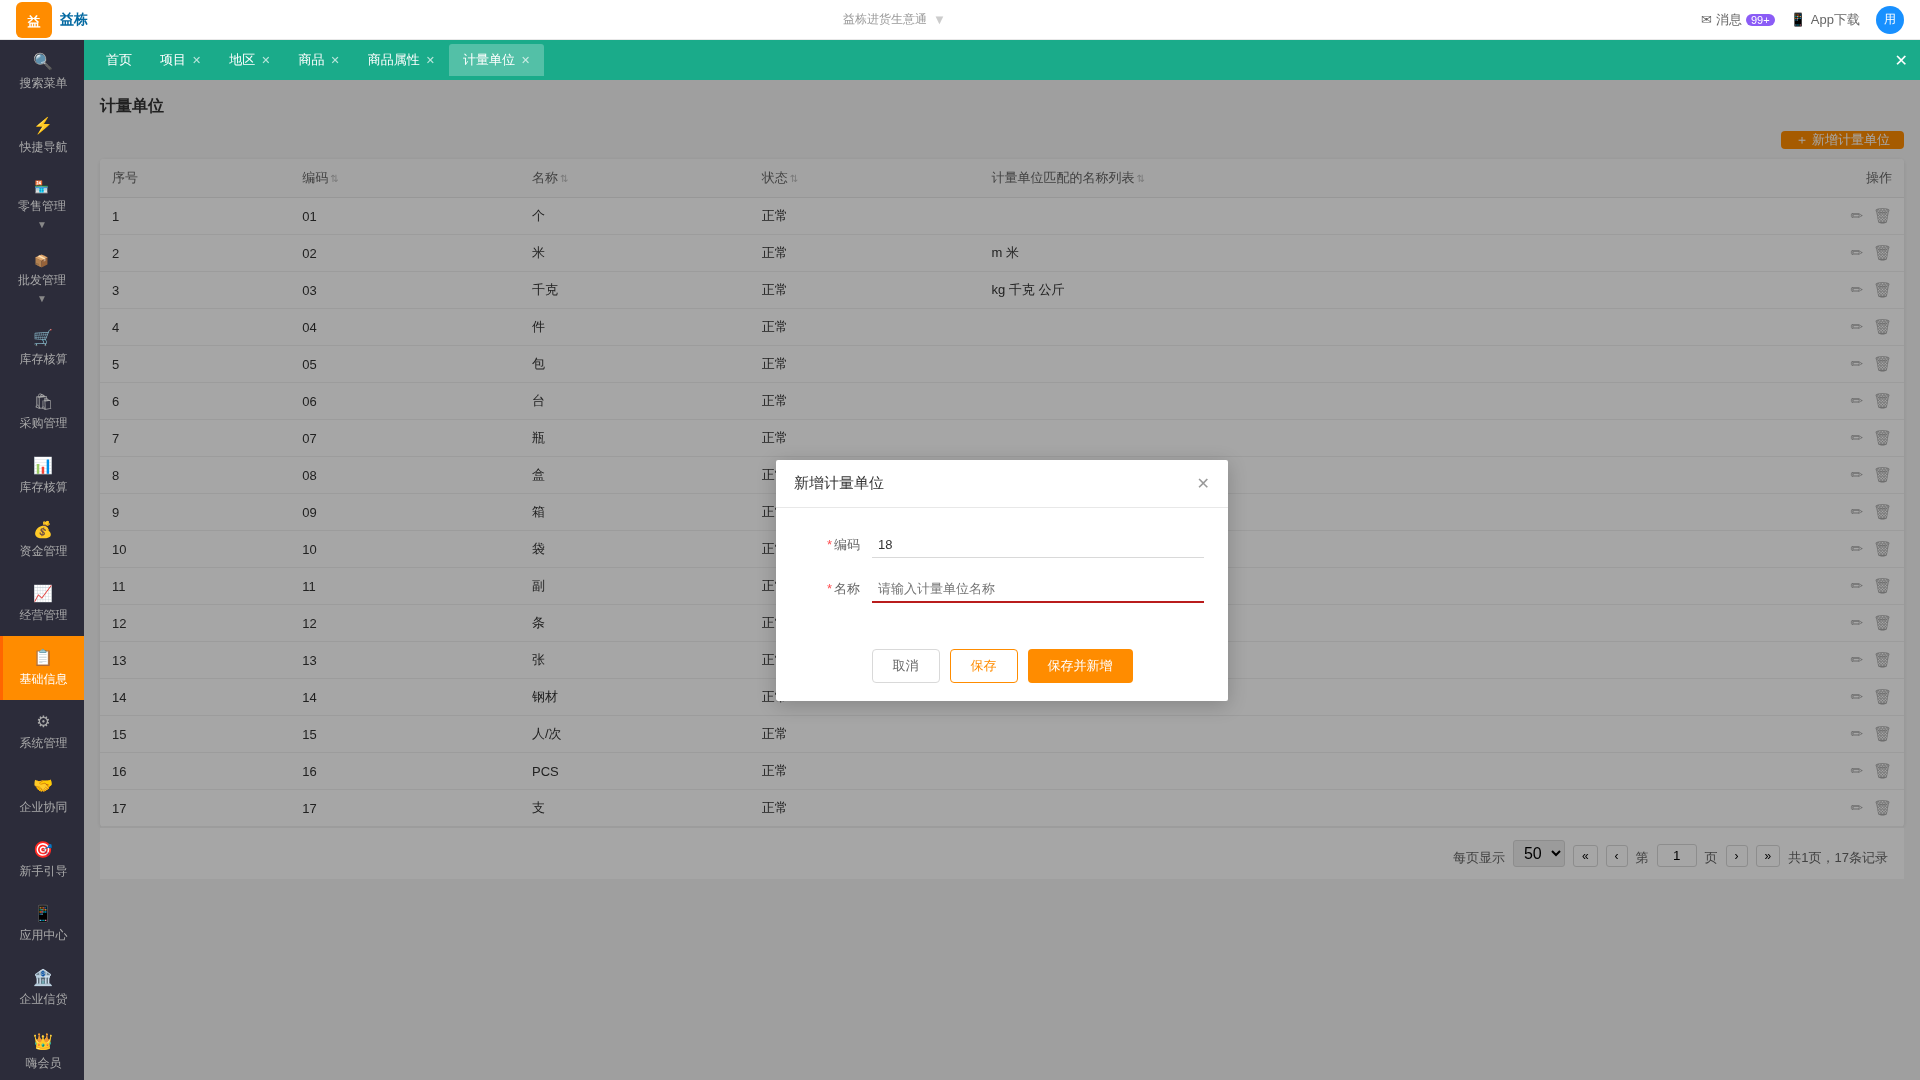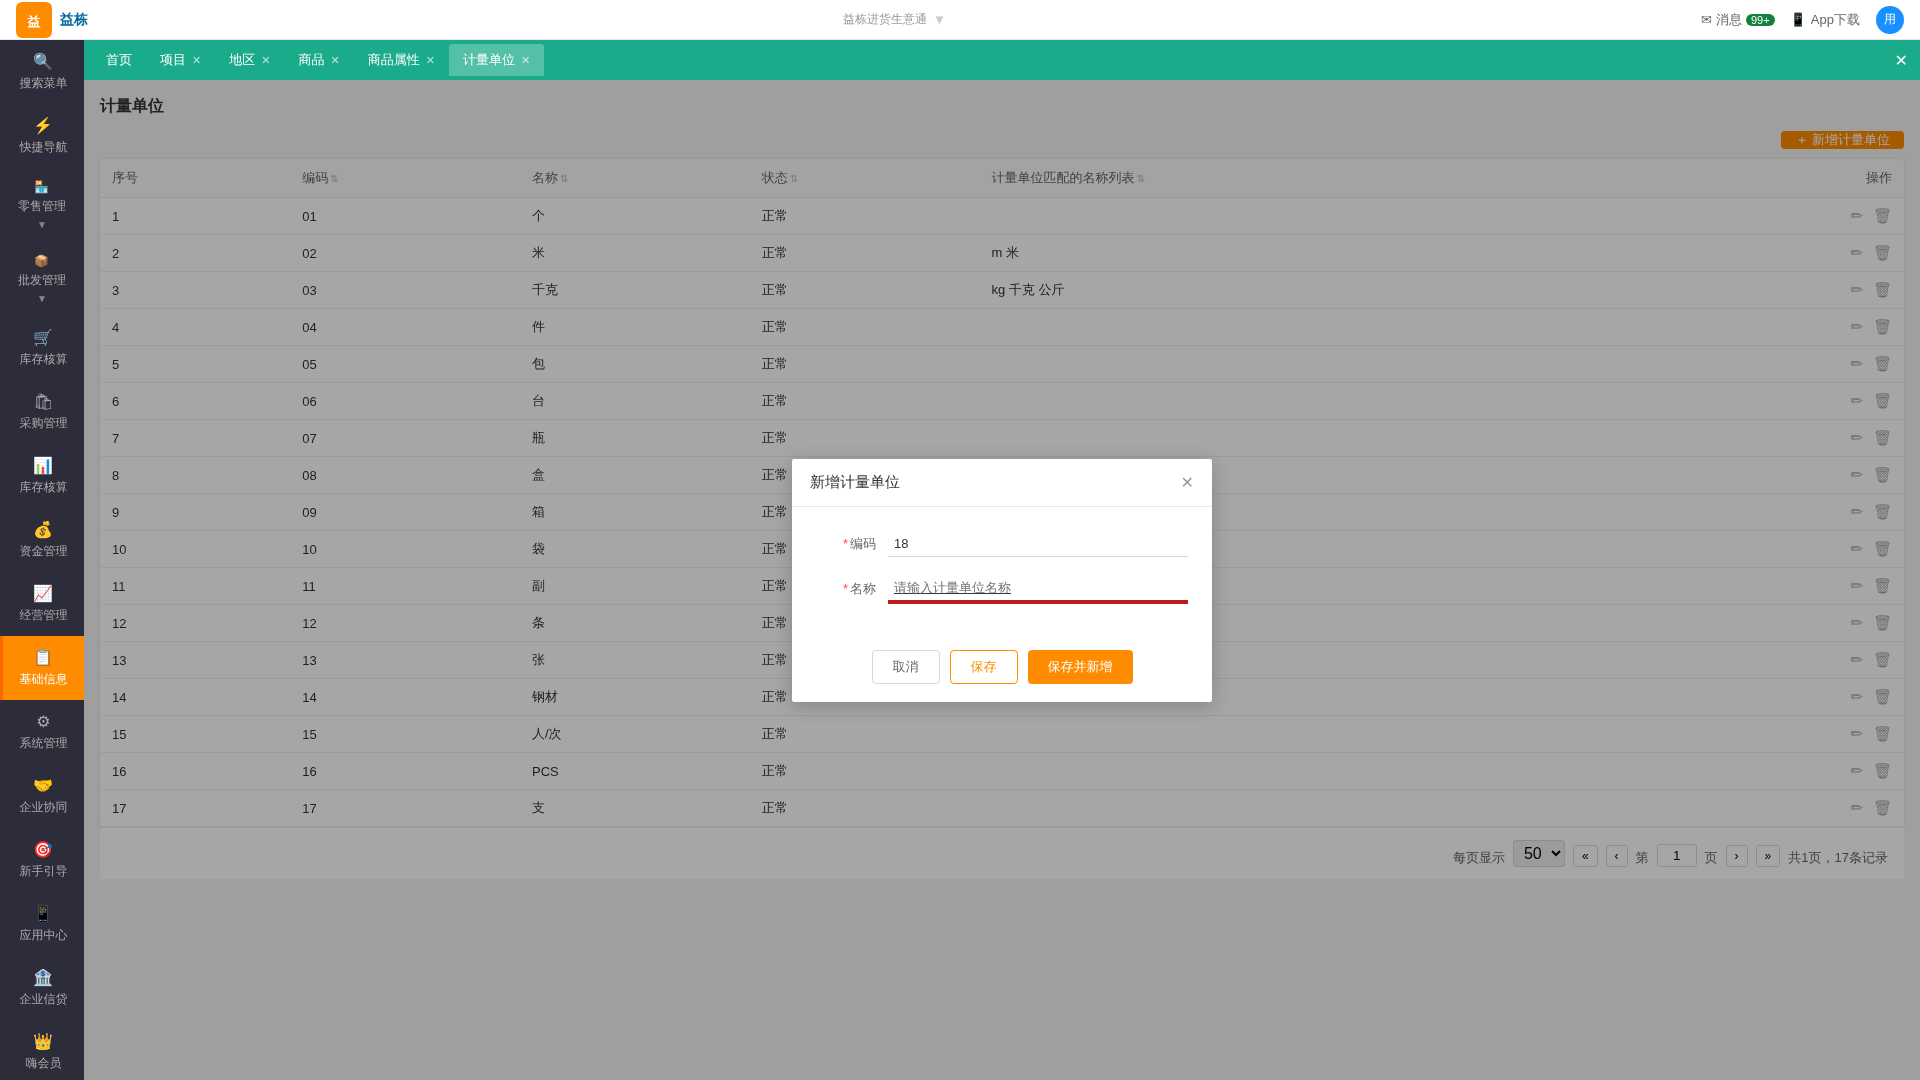--- a/index.html
+++ b/index.html
@@ -14,21 +14,21 @@
       justify-content: space-between;
       padding: 0 16px;
       border-bottom: 1px solid #e8e8e8;
       flex-shrink: 0;
     }
     .logo-area { display: flex; align-items: center; gap: 8px; }
     .logo-icon { width: 36px; height: 36px; background: #ff8c00; border-radius: 6px; display: flex; align-items: center; justify-content: center; color: white; font-weight: bold; font-size: 14px; }
     .logo-text { font-size: 14px; font-weight: bold; color: #0369a1; }
     .header-right { display: flex; align-items: center; gap: 16px; }
     .header-btn { display: flex; align-items: center; gap: 4px; font-size: 13px; color: #666; cursor: pointer; }
-    .badge { background: #15803d; color: white; border-radius: 10px; padding: 0 5px; font-size: 11px; min-width: 18px; text-align: center; }
+    .badge { background: #8b5cf6; color: white; border-radius: 10px; padding: 0 5px; font-size: 11px; min-width: 18px; text-align: center; }
     .avatar { width: 28px; height: 28px; border-radius: 50%; background: #1890ff; display: flex; align-items: center; justify-content: center; color: white; font-size: 12px; }
 
     
     .main-layout { display: flex; flex: 1; overflow: hidden; }
 
     
     .sidebar {
       width: 84px;
       background: #2c2c3a;
       display: flex;
@@ -124,40 +124,40 @@
       display: flex;
       align-items: center;
       justify-content: center;
       z-index: 100;
     }
 
     
     .modal {
       background: white;
       border-radius: 2px;
-      width: 420px;
+      width: 452px;
       box-shadow: 0 4px 20px rgba(0,0,0,0.2);
       overflow: hidden;
     }
     .modal-header {
       padding: 14px 18px;
       border-bottom: 1px solid #e8e8e8;
       display: flex;
       justify-content: space-between;
       align-items: center;
       font-size: 15px;
       font-weight: 500;
     }
     .modal-close { cursor: pointer; color: #999; font-size: 16px; }
     .modal-body { padding: 24px 24px 16px; }
     .form-row { display: flex; align-items: center; margin-bottom: 18px; gap: 12px; }
     .form-label { width: 60px; text-align: right; font-size: 13px; color: #666; flex-shrink: 0; }
     .form-label .required { color: #ff4d4f; margin-right: 2px; }
     .form-input { flex: 1; border: none; border-bottom: 1px solid #d9d9d9; padding: 5px 6px; font-size: 13px; outline: none; color: #333; }
-    .form-input.active-border { border-bottom: 4px solid #b91c1c; text-decoration: underline; }
+    .form-input.active-border { border-bottom: 2px solid #b91c1c; }
     .modal-footer { padding: 12px 24px 18px; display: flex; justify-content: center; gap: 10px; }
     .btn-cancel { border: 1px solid #d9d9d9; background: white; padding: 7px 20px; border-radius: 4px; cursor: pointer; font-size: 13px; color: #666; }
     .btn-save { border: 1px solid #ff8c00; background: white; color: #ff8c00; padding: 7px 20px; border-radius: 4px; cursor: pointer; font-size: 13px; }
     .btn-save-new { background: #ff8c00; color: white; border: none; padding: 7px 20px; border-radius: 4px; cursor: pointer; font-size: 13px; }
 
     
     .sidebar-group { width: 100%; }
     .sidebar-group-header {
       display: flex;
       flex-direction: column;

